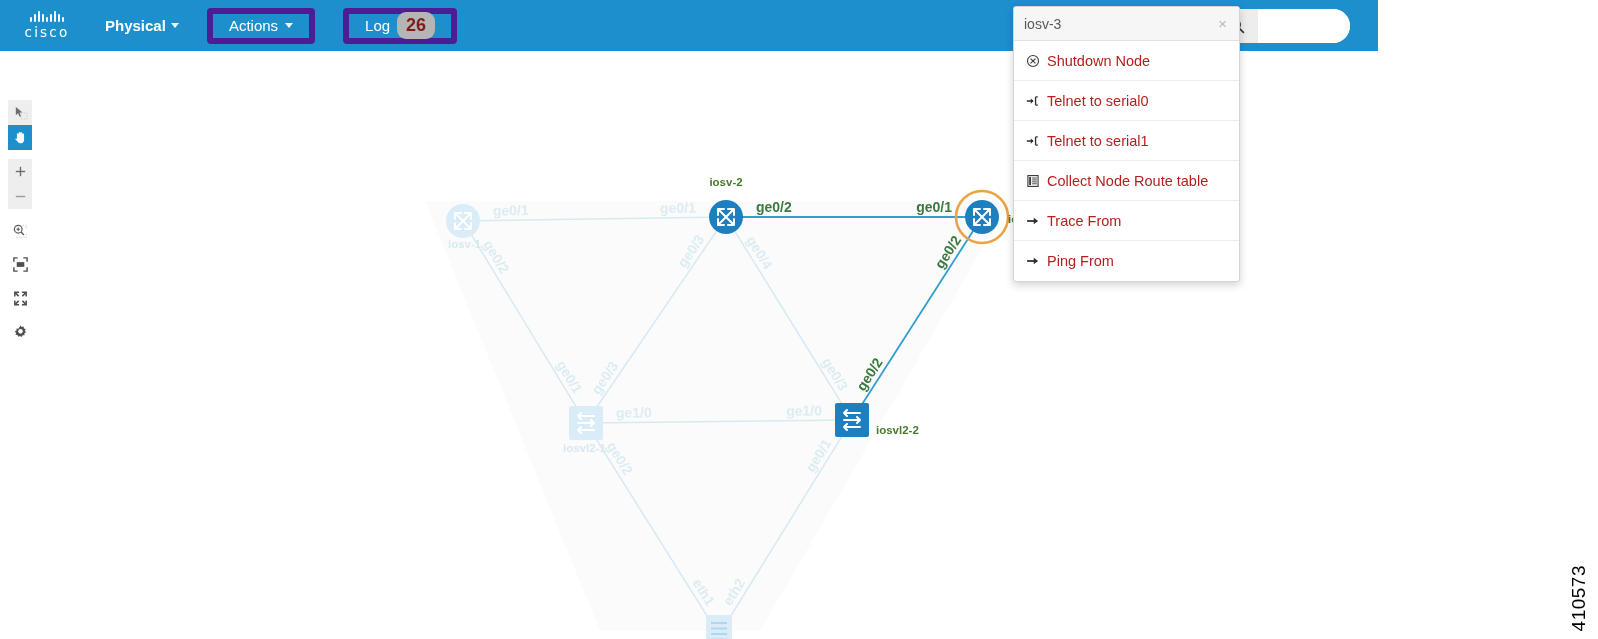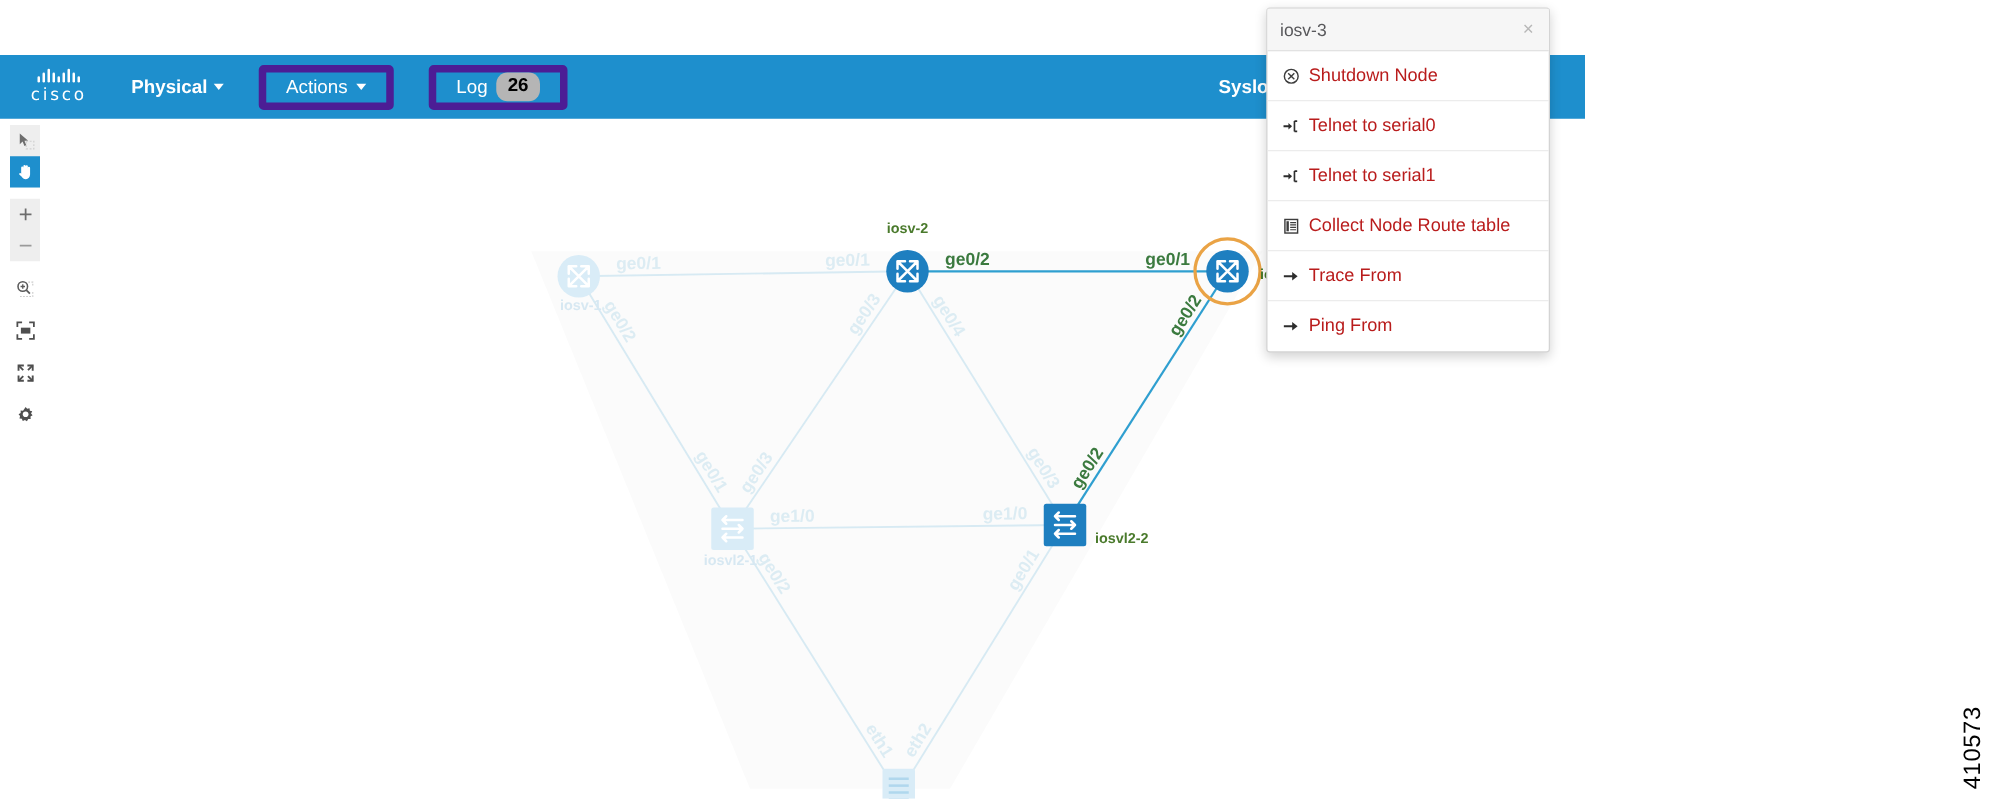--- a/index.html
+++ b/index.html
@@ -9,25 +9,24 @@
     overflow: hidden;
     background: #ffffff;
     font-family: "Liberation Sans", sans-serif;
   }
 
   #app { position: relative; width: 1598px; height: 639px; }
 
   
   .header {
     position: absolute; top: 0; left: 0;
-    width: 1268px; height: 51px;
+    width: 1378px; height: 51px;
     background: #1e8fcd;
     display: flex; align-items: center;
     z-index: 40;
-    margin-top: 44px;
   }
   .cisco-logo {
     margin-left: 17px; width: 60px; height: 34px;
     display: flex; flex-direction: column; justify-content: center;
   }
   .cisco-bars { display: flex; align-items: flex-end; height: 11px; gap: 2px; justify-content: center;}
   .cisco-bars i { display:block; width: 2px; background: #ffffff; border-radius: 1px; }
   .cisco-bars i:nth-child(1){height:5px}
   .cisco-bars i:nth-child(2){height:8px}
   .cisco-bars i:nth-child(3){height:11px}
@@ -59,22 +58,22 @@
   .hdr-btn {
     margin-left: 28px; height: 36px;
     border: 6px solid #4c1d95; border-radius: 4px;
     background: transparent; color: #ffffff;
     font-size: 15px; padding: 0 16px;
     display: flex; align-items: center; gap: 7px;
     cursor: pointer; white-space: nowrap;
     font-family: "Liberation Sans", sans-serif;
   }
   .log-badge {
-    background: #b5b5b5; color: #000000;
-    border-radius: 9px; font-size: 15px; font-weight: bold;
+    background: #b5b5b5; color: #7f1d1d;
+    border-radius: 9px; font-size: 18px; font-weight: bold;
     padding: 2px 9px; line-height: 1.25;
   }
   .hdr-right { margin-left: auto; display: flex; align-items: center; padding-right: 28px; }
   .info-btn {
     margin-left: 16px; width: 38px; height: 36px;
     border: 1px solid #3fa3d8; border-radius: 4px;
     background: transparent; display: flex; align-items: center; justify-content: center;
     cursor: pointer;
   }
   .info-circle {

